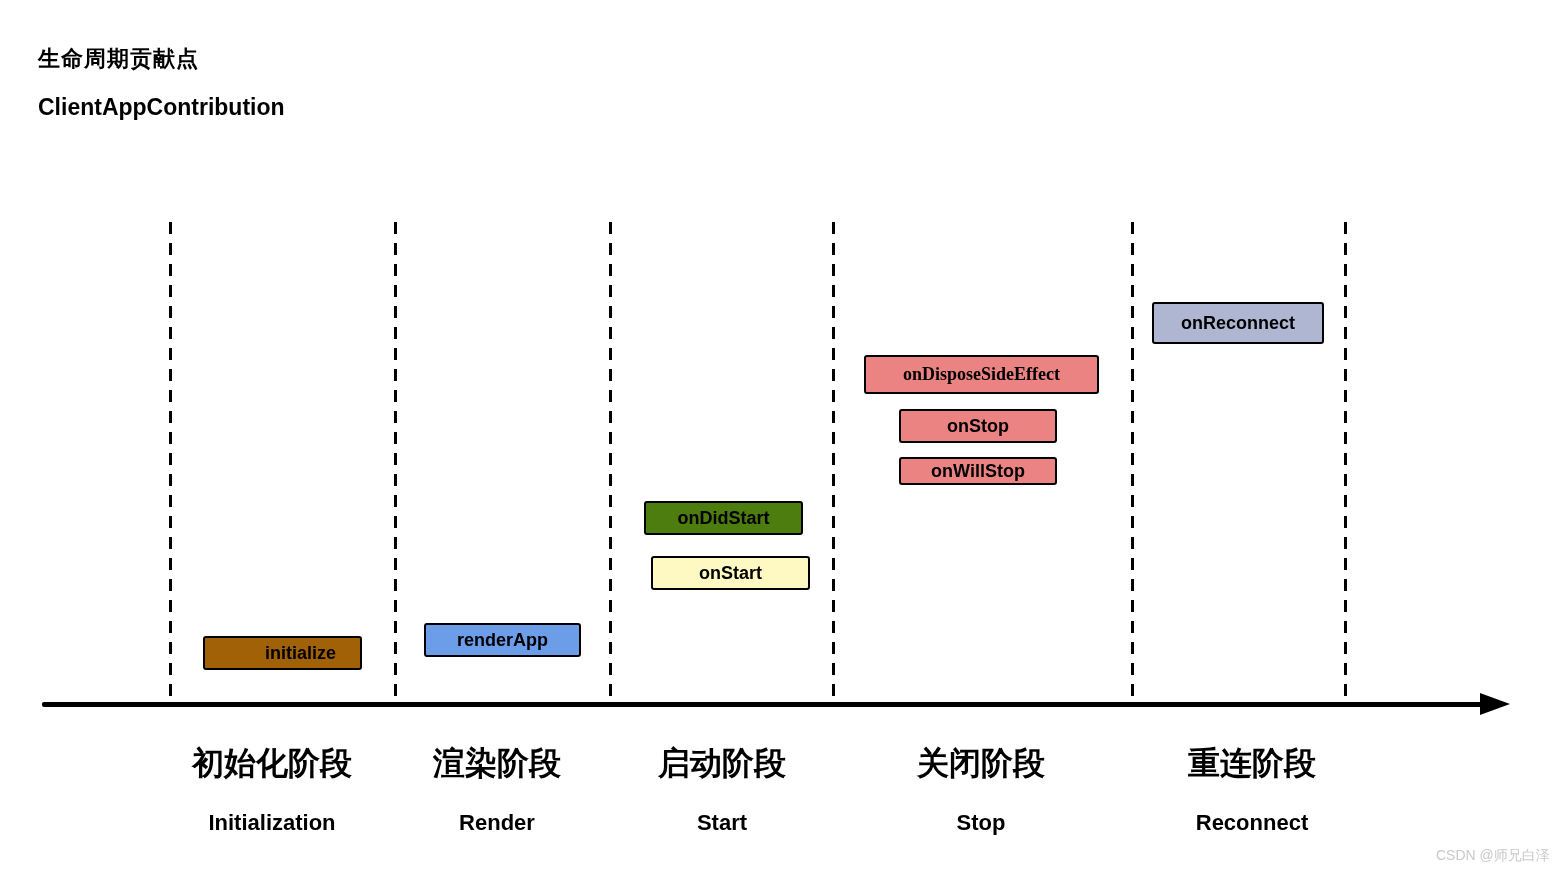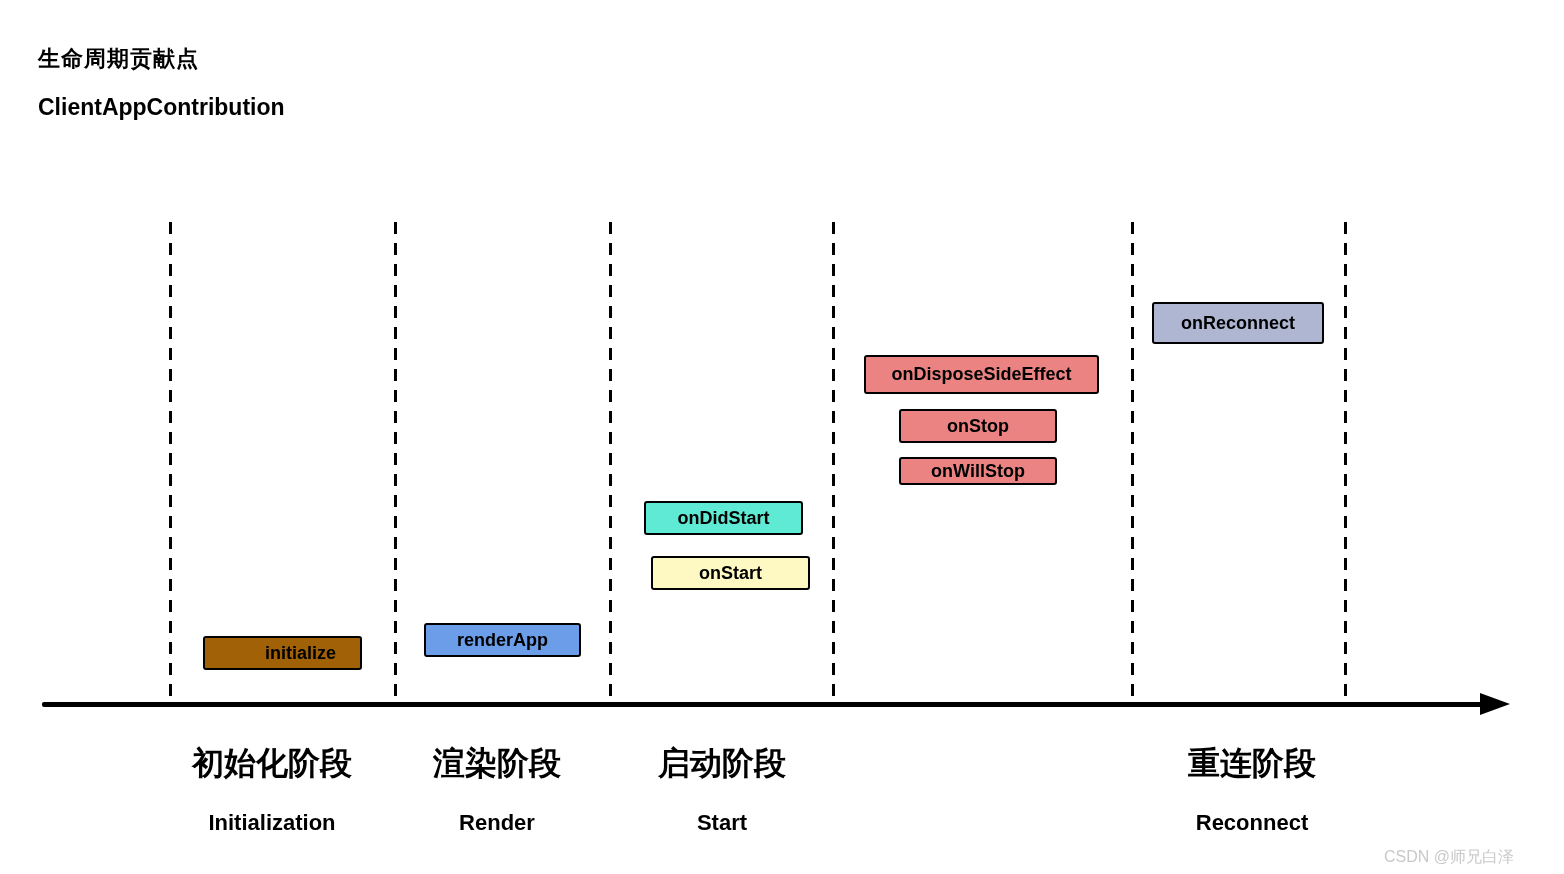--- a/index.html
+++ b/index.html
@@ -51,36 +51,36 @@
     border: 2.5px solid #000; border-radius: 3px;
     display: flex; align-items: center; justify-content: center;
     font-size: 18px; font-weight: bold; color: #000;
   }
   .n-initialize          { left: 203px;  top: 636px; width: 159px; height: 34px; }
   .n-renderapp           { left: 424px;  top: 623px; width: 157px; height: 34px; }
   .n-onstart             { left: 644px;  top: 556px; width: 159px; height: 34px; }
   .n-ondidstart          { left: 644px;  top: 501px; width: 159px; height: 34px; }
   .n-onwillstop          { left: 899px;  top: 457px; width: 158px; height: 28px; }
   .n-onstop              { left: 899px;  top: 409px; width: 158px; height: 34px; }
-  .n-ondisposesideeffect { left: 864px;  top: 355px; width: 235px; height: 39px; }
+  .n-ondisposesideeffect { left: 864px;  top: 355px; width: 235px; height: 39px; font-family: Liberation Serif, serif; }
   .n-onreconnect         { left: 1152px; top: 302px; width: 172px; height: 42px; }
 
   
   .phase {
     position: absolute; top: 742px; width: 320px; text-align: center;
   }
   .phase .cn { font-size: 32px; font-weight: bold; }
   .phase .en { font-size: 22px; font-weight: bold; margin-top: 24px; }
   .p0 { left: 112px; } .p1 { left: 337px; } .p2 { left: 562px; }
   .p3 { left: 821px; } .p4 { left: 1092px; }
 
   
   .watermark {
-    position: absolute; left: 1384px; top: 847px;
-    font-size: 16px; color: #c9c9c9;
+    position: absolute; left: 1436px; top: 847px;
+    font-size: 14px; color: #c9c9c9;
   }
 </style>
 </head>
 <body>
 
 <div class="canvas">
 
   <div class="title-cn">生命周期贡献点</div>
   <div class="title-en">ClientAppContribution</div>
 
@@ -90,38 +90,42 @@
   <div class="boundary b3"></div>
   <div class="boundary b4"></div>
   <div class="boundary b5"></div>
 
   <div class="axis-line"></div>
   <div class="axis-arrow"></div>
 
   <div class="node n-initialize" style="background-color: #a16207; padding-left: 36px;">initialize</div>
   <div class="node n-renderapp" style="background-color: rgb(108, 157, 232);">renderApp</div>
   <div class="node n-onstart" style="background-color: #fef9c3; margin-left: 7px;">onStart</div>
-  <div class="node n-ondidstart" style="background-color: #5eead4;">onDidStart</div>
+  <div class="node n-ondidstart" style="background-color: #4d7c0f;">onDidStart</div>
   <div class="node n-onwillstop" style="background-color: rgb(236, 131, 131);">onWillStop</div>
   <div class="node n-onstop" style="background-color: rgb(236, 131, 131);">onStop</div>
   <div class="node n-ondisposesideeffect" style="background-color: rgb(236, 131, 131);">onDisposeSideEffect</div>
   <div class="node n-onreconnect" style="background-color: rgb(174, 182, 209);">onReconnect</div>
 
   <div class="phase p0">
     <div class="cn">初始化阶段</div>
     <div class="en">Initialization</div>
   </div>
   <div class="phase p1">
     <div class="cn">渲染阶段</div>
     <div class="en">Render</div>
   </div>
   <div class="phase p2">
     <div class="cn">启动阶段</div>
     <div class="en">Start</div>
   </div>
+  <div class="phase p3">
+    <div class="cn">关闭阶段</div>
+    <div class="en">Stop</div>
+  </div>
   <div class="phase p4">
     <div class="cn">重连阶段</div>
     <div class="en">Reconnect</div>
   </div>
 
   <div class="watermark">CSDN @师兄白泽</div>
 
 </div>
 
 </body></html>

